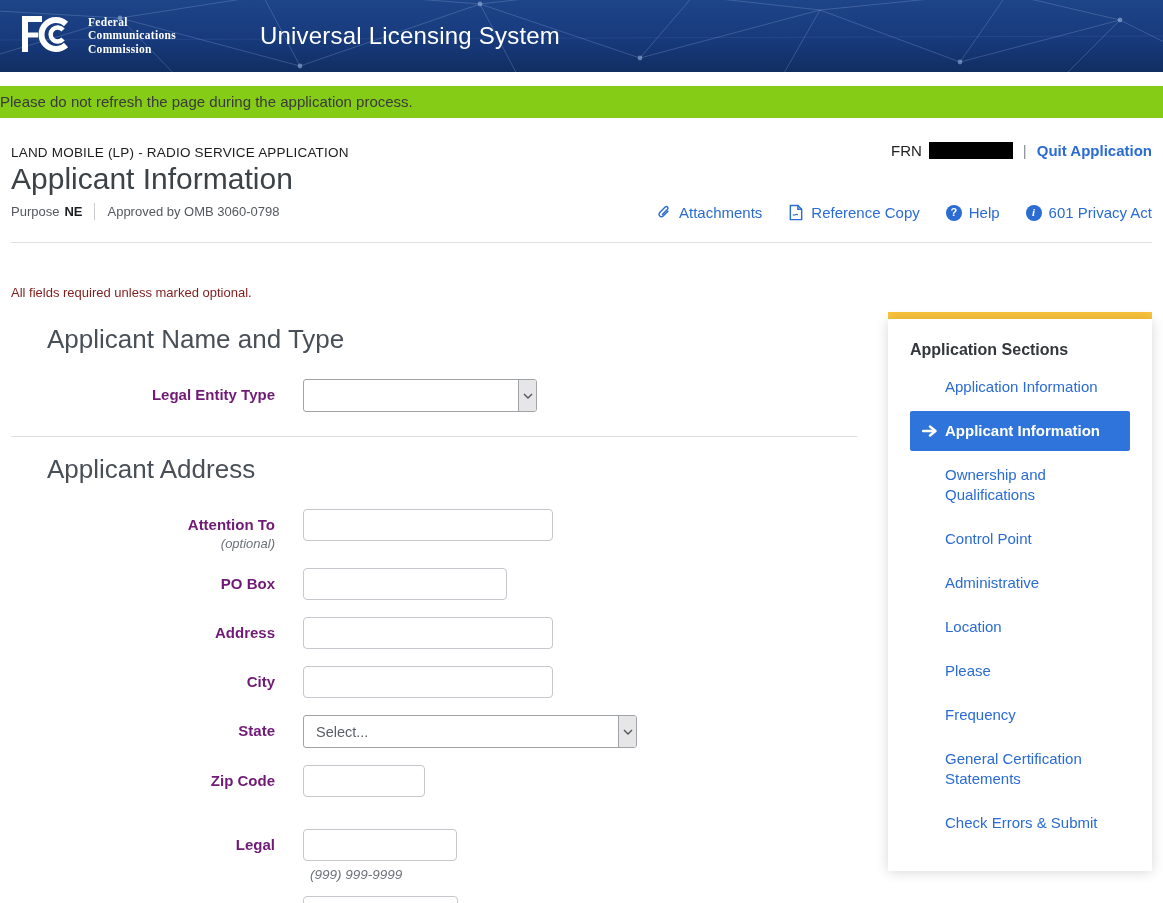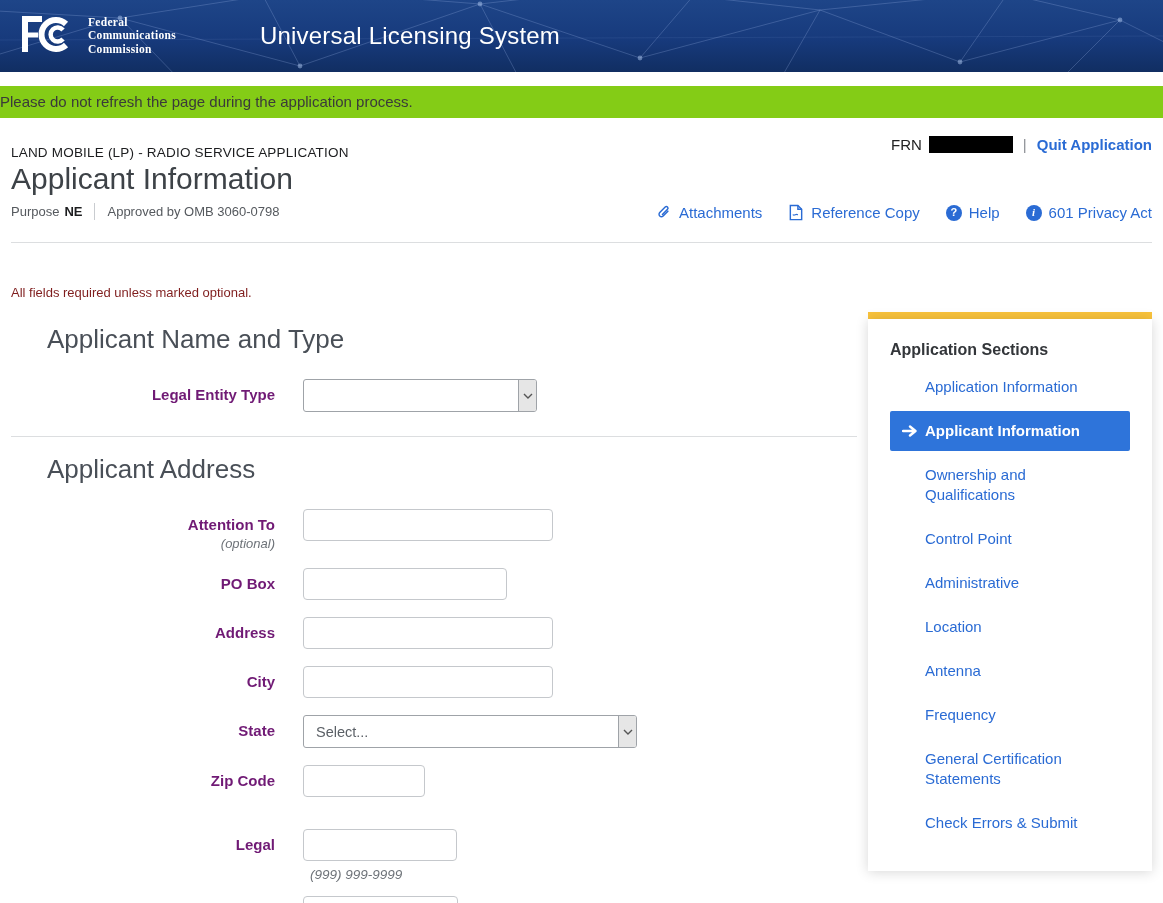--- a/index.html
+++ b/index.html
@@ -19,21 +19,21 @@
     color:#fff; font-size:24px; font-weight:400; letter-spacing:.2px; }
 
   
   .notice { margin-top:14px; height:32px; line-height:32px; background:#84cc16;
     text-align:left; font-size:15px; color:#3a3a3a; }
 
   
   .page { padding:0 11px; position:relative; }
 
   .page-head { position:relative; height:125px; border-bottom:1px solid #dcdee0; }
-  .frn-row { position:absolute; right:0; top:18px; display:flex; align-items:center;
+  .frn-row { position:absolute; right:0; top:24px; display:flex; align-items:center;
     font-size:15px; color:#222; }
   .frn-redaction { display:inline-block; width:84px; height:17px; background:#000; margin-left:7px; }
   .frn-sep { color:#8b8f94; margin:0 10px; }
   .quit-link { color:#2a6bd4; font-weight:700; font-size:15px; text-decoration:none; cursor:pointer; }
 
   .kicker { padding-top:27px; font-size:13.5px; color:#1c1d1f; letter-spacing:.2px; }
   .h1 { margin-top:2px; font-size:30px; font-weight:400; color:#3d4247; }
   .meta { margin-top:7px; display:flex; align-items:center; font-size:13px; color:#55595e; }
   .meta b { color:#1c1d1f; margin-left:5px; }
   .meta-divider { width:1px; height:17px; background:#c9ccd0; margin:0 12px; }
@@ -70,21 +70,21 @@
     white-space:nowrap; overflow:hidden; }
   .selectbox .sel-btn { width:18px; align-self:stretch; background:#e6e6e6;
     border-left:1px solid #9fa3a8; border-radius:0 2px 2px 0;
     display:flex; align-items:center; justify-content:center; }
 
   .mt-first { margin-top:24px; }
   .mb-attn { margin-bottom:13px; }
   .mt-phone { margin-top:32px; }
 
   
-  .sidebar { position:absolute; top:27px; right:0; width:284px; }
+  .sidebar { position:absolute; top:27px; right:0; width:264px; }
   .sb-topbar { height:7px; background:#f9c33c; }
   .sb-card { background:#fff; box-shadow:0 1px 12px rgba(0,0,0,.16); padding:22px 22px 26px 22px; }
   .sb-title { font-size:16px; font-weight:700; color:#33363a; margin-bottom:6px; }
   .sb-item { position:relative; display:block; padding:12px 4px 12px 35px; font-size:15px;
     color:#2a6bd4; line-height:20px; text-decoration:none; cursor:pointer; }
   .sb-item.active { background:#2e74da; color:#fff; font-weight:700; border-radius:2px;
     padding-top:10px; padding-bottom:10px; margin:2px 0; }
   .sb-arrow { position:absolute; left:12px; top:50%; transform:translateY(-50%); display:inline-flex; }
 </style>
 </head>
@@ -297,21 +297,21 @@
               <svg width="15" height="12" viewBox="0 0 15 12">
                   <path d="M1 6h10M8 1.5L13.5 6 8 10.5" fill="none" stroke="#fff" stroke-width="2.4" stroke-linecap="round" stroke-linejoin="round"></path>
                 </svg>
             </span>
             <span>Applicant Information</span>
           </a>
           <a class="sb-item" style="max-width:170px;">Ownership and Qualifications</a>
           <a class="sb-item">Control Point</a>
           <a class="sb-item">Administrative</a>
           <a class="sb-item">Location</a>
-          <a class="sb-item">Antenna</a>
+          <a class="sb-item">Please</a>
           <a class="sb-item">Frequency</a>
           <a class="sb-item" style="max-width:185px;">General Certification Statements</a>
           <a class="sb-item">Check Errors &amp; Submit</a>
         </nav>
       </div>
     </aside>
   </div>
 </div>
 
 </body></html>

